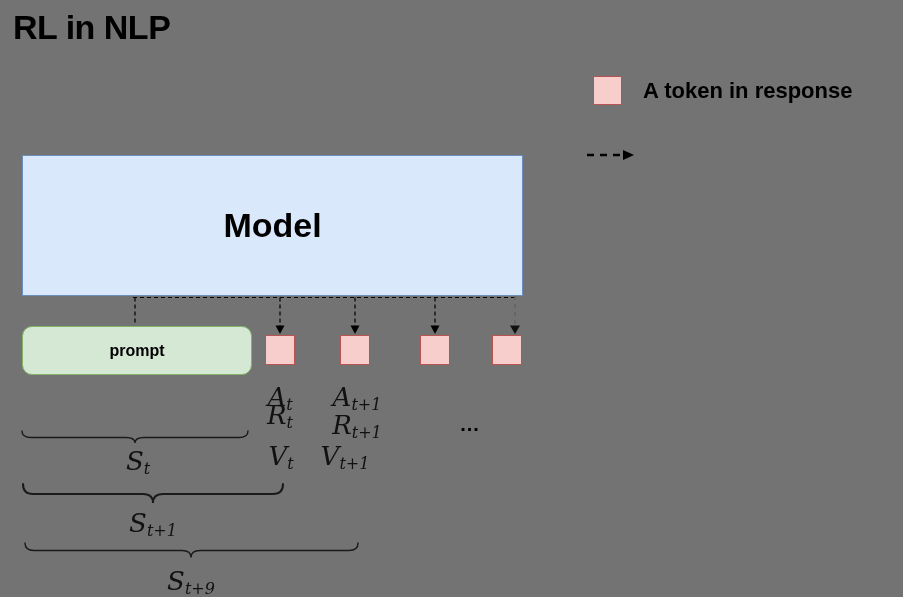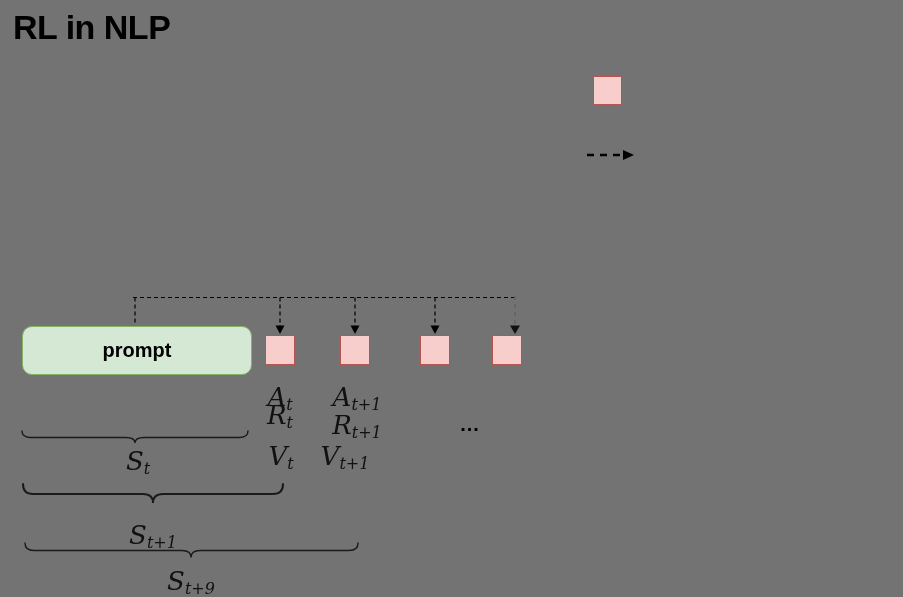--- a/index.html
+++ b/index.html
@@ -15,21 +15,21 @@
     background:#dae8fc;border:1.5px solid #6c8ebf;box-sizing:border-box;
     display:flex;align-items:center;justify-content:center;
   }
   #model-box .lbl{font-size:34px;font-weight:bold;}
   
   #prompt-box{
     left:22px;top:326px;width:230px;height:49px;
     background:#d5e8d4;border:1.5px solid #82b366;border-radius:10px;box-sizing:border-box;
     display:flex;align-items:center;justify-content:center;
   }
-  #prompt-box .lbl{font-size:20px;font-weight:bold;}
+  #prompt-box .lbl{font-size:16px;font-weight:bold;}
   
   .token{
     position:absolute;top:335px;width:30px;height:30px;
     background:#f8cecc;border:1.3px solid #b85450;box-sizing:border-box;
   }
   
   #legend-swatch{
     left:593px;top:76px;width:29px;height:29px;
     background:#f8cecc;border:1.5px solid #b85450;box-sizing:border-box;
   }
@@ -50,41 +50,45 @@
   svg.overlay{position:absolute;left:0;top:0;pointer-events:none;}
 </style>
 </head>
 <body>
 
 <div id="canvas">
 
   <div id="title" class="abs">RL in NLP</div>
 
   <div id="legend-swatch" class="abs"></div>
+  <div id="legend-text-1" class="abs legend-text">A token in response</div>
 
+  <div id="model-box" class="abs">
+    <span class="lbl">Model</span>
+  </div>
 
   <div id="prompt-box" class="abs">
     <span class="lbl">prompt</span>
   </div>
 
   <div class="token" style="left:265px;"></div>
   <div class="token" style="left:340px;"></div>
   <div class="token" style="left:420px;"></div>
   <div class="token" style="left:492px;"></div>
 
   <div class="math" style="left:280px;top:382px;"><span>A</span><sub>t</sub></div>
   <div class="math" style="left:357px;top:382px;"><span>A</span><sub>t+1</sub></div>
   <div class="math" style="left:280px;top:400px;"><span>R</span><sub>t</sub></div>
   <div class="math" style="left:357px;top:410px;text-align:right;"><span>R</span><sub>t+1</sub></div>
   <div class="ellipsis" style="left:470px;top:414px;">...</div>
   <div class="math" style="left:281px;top:441px;"><span>V</span><sub>t</sub></div>
   <div class="math" style="left:345px;top:441px;"><span>V</span><sub>t+1</sub></div>
 
   <div class="math" style="left:138px;top:446px;"><span>S</span><sub>t</sub></div>
-  <div class="math" style="left:153px;top:520px;"><span>S</span><sub>t+1</sub></div>
+  <div class="math" style="left:153px;top:508px;"><span>S</span><sub>t+1</sub></div>
   <div class="math" style="left:191px;top:566px;"><span>S</span><sub>t+9</sub></div>
 
   <svg class="overlay" width="903" height="597" viewBox="0 0 903 597">
 
     <path d="M133 297.5 H516" stroke="#000" stroke-width="1.2" stroke-dasharray="4 3" fill="none"></path>
 
     <path d="M135 297.5 V324" stroke="#000" stroke-width="1.2" stroke-dasharray="4 3" fill="none"></path>
 
     <g>
       <path d="M280 297.5 V326" stroke="#000" stroke-width="1.2" stroke-dasharray="4 3" fill="none"></path>

